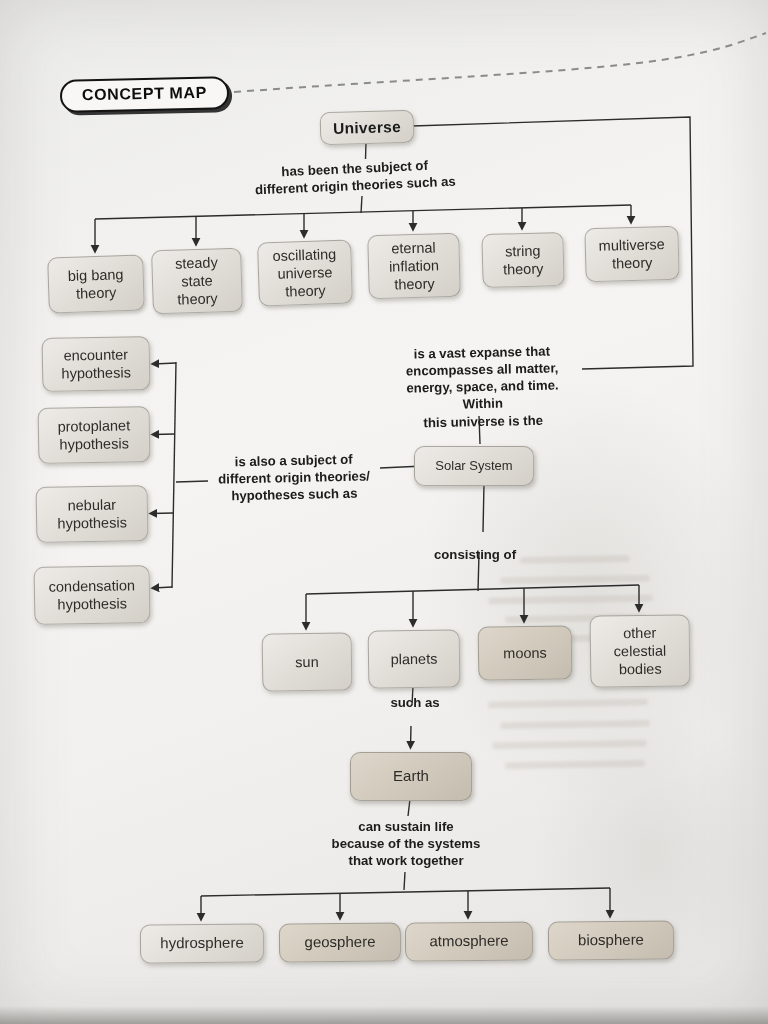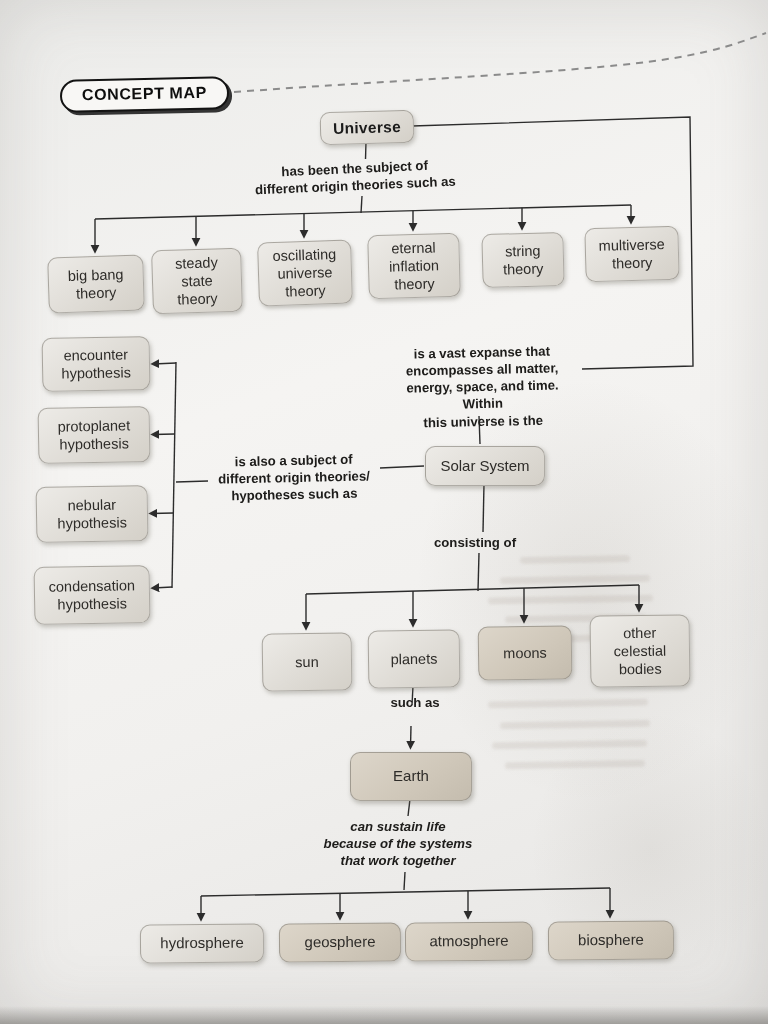--- a/index.html
+++ b/index.html
@@ -132,45 +132,45 @@
 theory</div>
   <div class="node" style="left:482px;top:233px;width:80px;height:52px;transform:rotate(-1.5deg);">string
 theory</div>
   <div class="node" style="left:585px;top:227px;width:92px;height:52px;transform:rotate(-1.5deg);">multiverse
 theory</div>
 
   <div class="edge-label" style="left:385px;top:344px;width:195px;transform:rotate(-1.2deg);">is a vast expanse that
 encompasses all matter,
 energy, space, and time. Within
 this universe is the</div>
-  <div class="node" style="left:425px;top:446px;width:118px;height:38px;font-size:15px;text-align:center;">Solar System</div>
+  <div class="node" style="left:414px;top:446px;width:118px;height:38px;font-size:13px;text-align:center;">Solar System</div>
   <div class="edge-label" style="left:210px;top:452px;width:168px;transform:rotate(-1.2deg);">is also a subject of
 different origin theories/
 hypotheses such as</div>
 
   <div class="node" style="left:42px;top:337px;width:106px;height:52px;transform:rotate(-1deg);">encounter
 hypothesis</div>
   <div class="node" style="left:38px;top:407px;width:110px;height:54px;transform:rotate(-1deg);">protoplanet
 hypothesis</div>
   <div class="node" style="left:36px;top:486px;width:110px;height:54px;transform:rotate(-1deg);">nebular
 hypothesis</div>
   <div class="node" style="left:34px;top:566px;width:114px;height:56px;transform:rotate(-1deg);">condensation
 hypothesis</div>
 
-  <div class="edge-label" style="left:420px;top:534px;width:110px;">consisting of</div>
+  <div class="edge-label" style="left:420px;top:546px;width:110px;">consisting of</div>
   <div class="node" style="left:262px;top:633px;width:88px;height:56px;transform:rotate(-0.8deg);">sun</div>
   <div class="node" style="left:368px;top:630px;width:90px;height:56px;transform:rotate(-0.8deg);">planets</div>
   <div class="node dark" style="left:478px;top:626px;width:92px;height:52px;transform:rotate(-0.8deg);">moons</div>
   <div class="node" style="left:590px;top:615px;width:98px;height:70px;transform:rotate(-0.8deg);">other
 celestial
 bodies</div>
 
   <div class="edge-label" style="left:375px;top:694px;width:80px;">such as</div>
   <div class="node dark" style="left:350px;top:752px;width:120px;height:47px;font-size:15px;">Earth</div>
-  <div class="edge-label" style="left:308px;top:818px;width:180px;font-style:italic;">can sustain life
+  <div class="edge-label" style="left:316px;top:818px;width:180px;">can sustain life
 because of the systems
 that work together</div>
 
   <div class="node" style="left:140px;top:924px;width:122px;height:37px;font-size:15px;transform:rotate(-0.5deg);">hydrosphere</div>
   <div class="node dark" style="left:279px;top:923px;width:120px;height:37px;font-size:15px;transform:rotate(-0.5deg);">geosphere</div>
   <div class="node dark" style="left:405px;top:922px;width:126px;height:37px;font-size:15px;transform:rotate(-0.5deg);">atmosphere</div>
   <div class="node dark" style="left:548px;top:921px;width:124px;height:37px;font-size:15px;transform:rotate(-0.5deg);">biosphere</div>
 
   <div class="bottom-edge"></div>
 </div>

